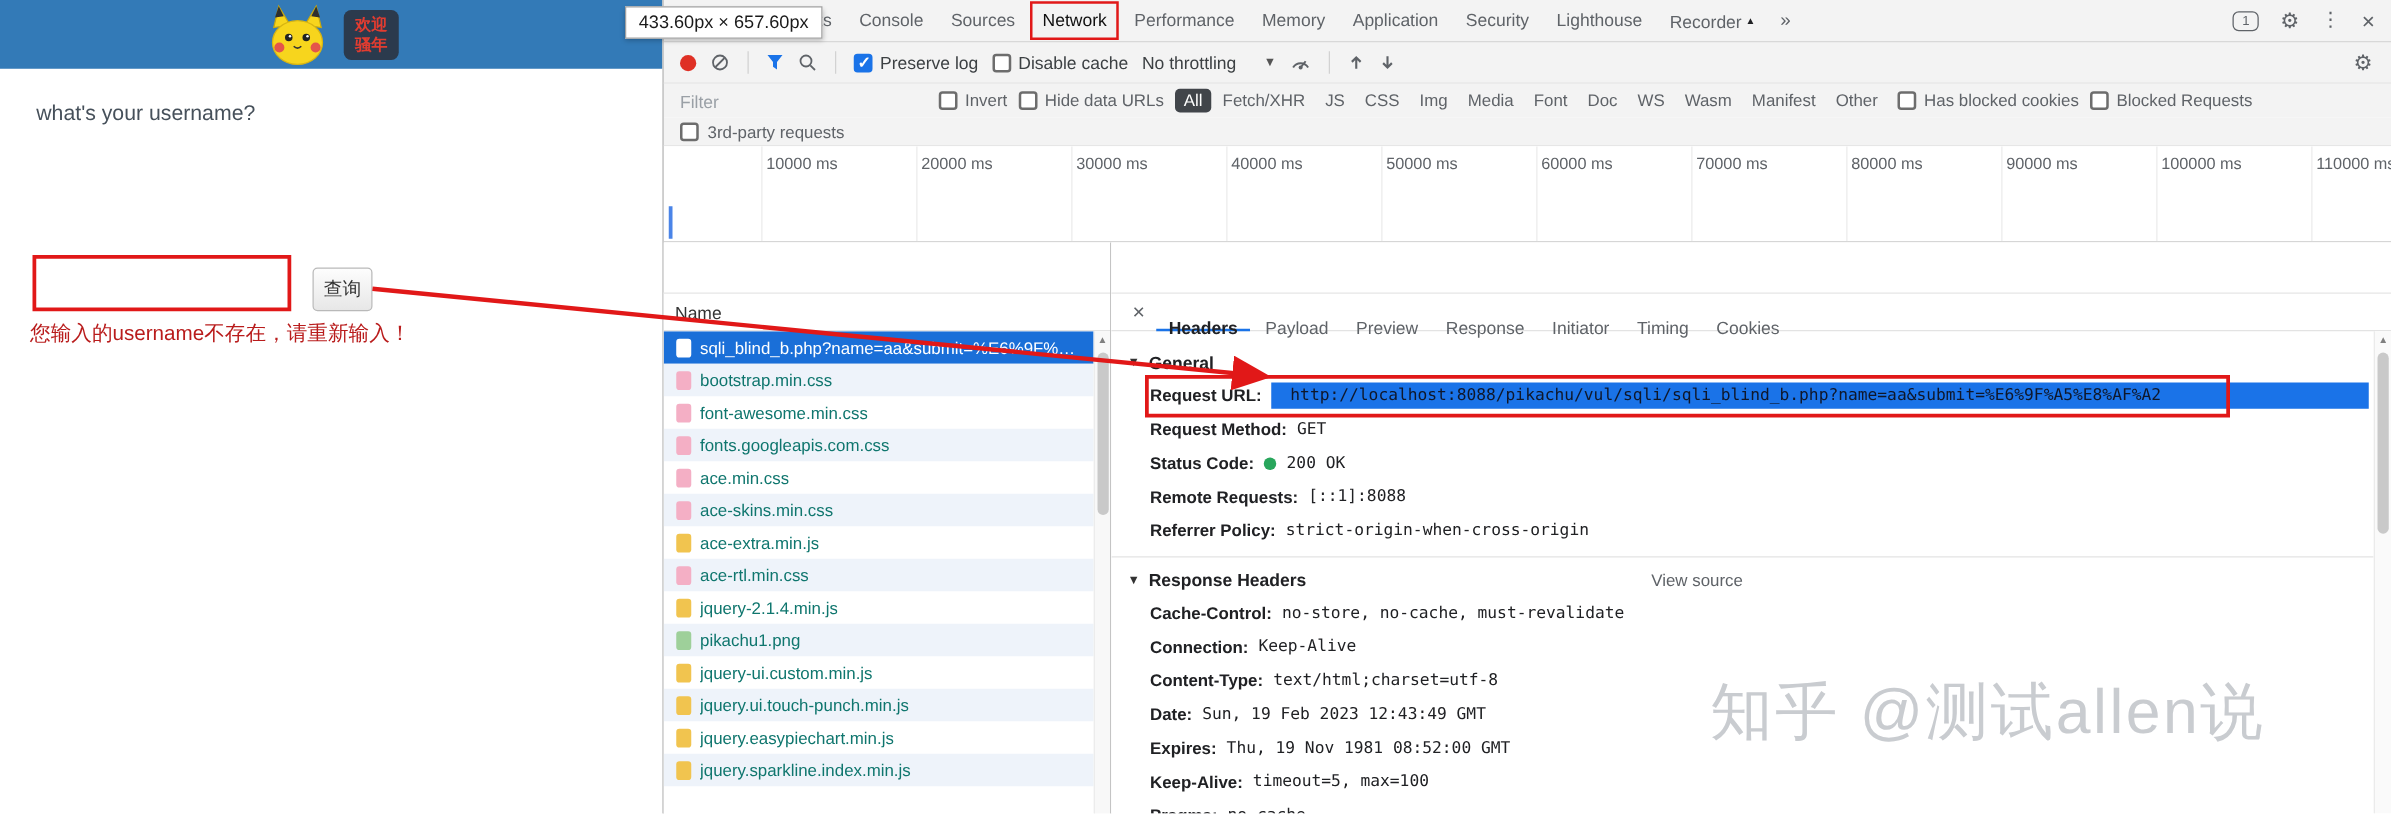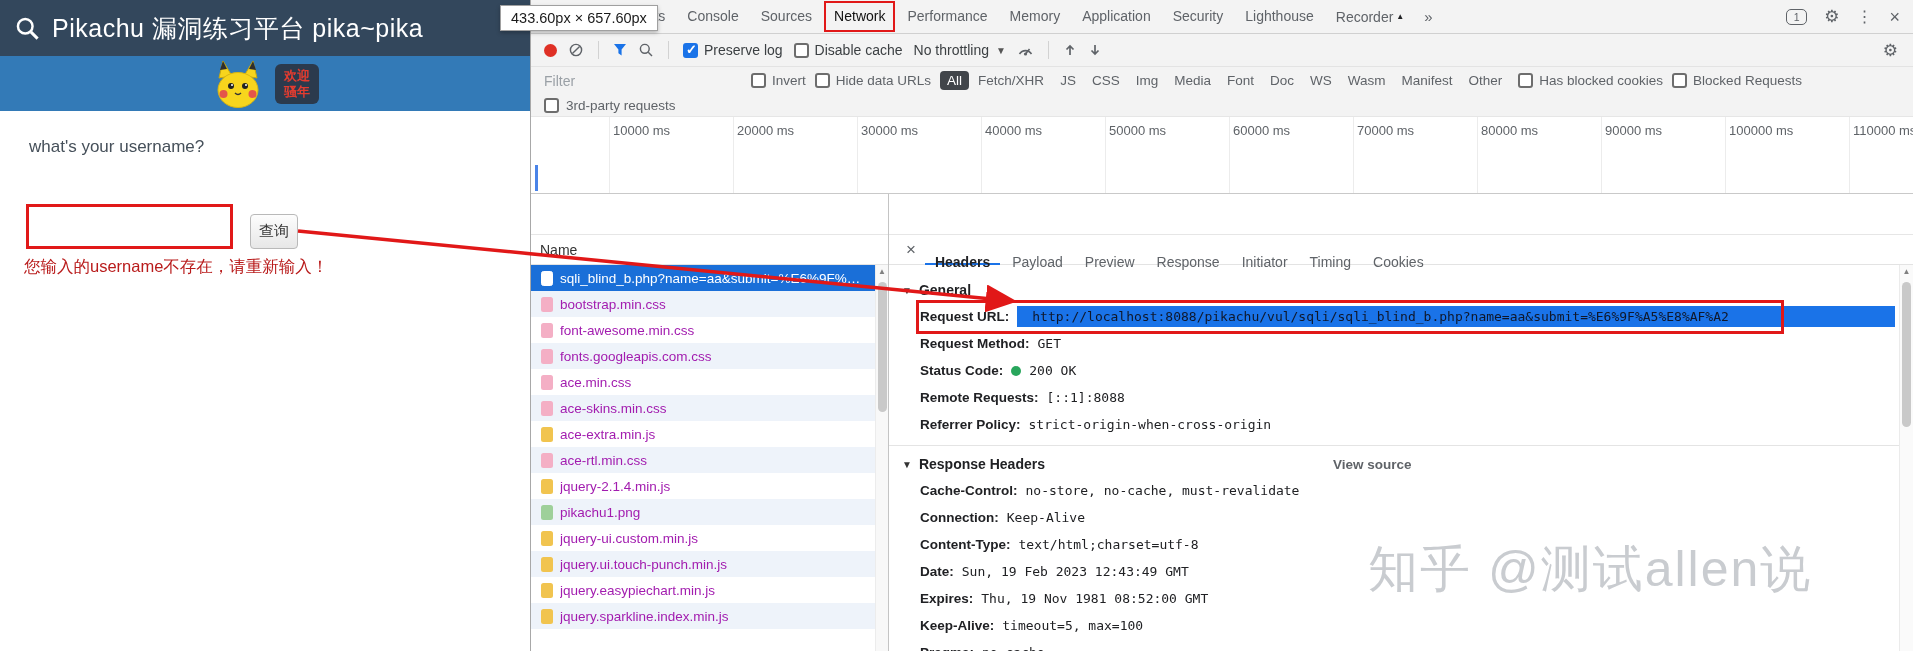--- a/index.html
+++ b/index.html
@@ -35,42 +35,42 @@
 .gear{font-size:17px;line-height:1}
 .dots{font-size:16px;line-height:1}
 .closex{font-size:18px;line-height:1}
 
 .dt-bar{display:flex;align-items:center;height:33px;background:#f3f3f3;border-bottom:1px solid #e3e3e3;gap:11px;padding:0 13px;font-size:14px;color:#3c4043}
 .rec{width:13px;height:13px;border-radius:50%;background:#df3025;flex:none}
 .cbg{display:flex;align-items:center;gap:6px;white-space:nowrap}
 .cb{width:15px;height:15px;border:2px solid #6d6d6d;border-radius:3px;background:#fff;position:relative;flex:none}
 .cb.on{background:#1a73e8;border-color:#1a73e8}
 .cb.on::after{content:"✓";position:absolute;left:1px;top:-3px;color:#fff;font-size:13px;font-weight:bold}
-.sel-fake{display:flex;align-items:center;gap:7px;white-space:nowrap}
+.sel-fake{display:flex;align-items:center;gap:22px;white-space:nowrap}
 .car{font-size:10px;color:#555}
 .bar-gear{margin-left:auto;font-size:17px;color:#5f6368;padding-right:2px}
 
 .dt-filter{display:flex;align-items:center;height:27px;background:#f3f3f3;gap:9px;padding:0 13px;font-size:13.5px;color:#5f6368}
 .flt{width:198px;border:none;background:transparent;font-size:14px;color:#333;outline:none;font-family:inherit}
 .flt::placeholder{color:#9aa0a6}
 .pills{display:flex;align-items:center;gap:2px}
 .pill{padding:2px 7px;border-radius:4px;white-space:nowrap;cursor:pointer}
 .pill.active{background:#41454a;color:#fff}
 .dt-3p{display:flex;align-items:center;height:23px;background:#f3f3f3;gap:7px;padding:0 13px;font-size:13.5px;color:#5f6368;border-bottom:1px solid #e6e6e6}
 
 .dt-tl{position:relative;height:77px;background:#fff;border-bottom:1px solid #c9c9c9;overflow:hidden}
 .gl{position:absolute;top:0;bottom:0;width:1px;background:#ececec}
 .tll{position:absolute;top:6px;font-size:13px;color:#5f6368;white-space:nowrap}
 .tick{position:absolute;left:4px;top:48px;width:3px;height:26px;background:#4a84e8}
 
 .dt-main{position:absolute;left:0;top:194px;right:0;bottom:0;display:flex;background:#fff}
 .req-pane{width:358px;position:relative;border-right:1px solid #c4c4c4;background:#fff;flex:none}
 .req-head{position:absolute;left:0;right:0;top:40px;height:31px;border-top:1px solid #e6e6e6;border-bottom:1px solid #e3e3e3;display:flex;align-items:center;padding-left:9px;font-size:14px;color:#333;background:#fff}
 .req-rows{position:absolute;left:0;right:13px;top:71px;bottom:0;overflow:hidden}
-.rrow{height:26px;display:flex;align-items:center;gap:7px;padding:0 6px 0 10px;font-size:13.5px;color:#a21caf;cursor:pointer}
+.rrow{height:26px;display:flex;align-items:center;gap:7px;padding:0 6px 0 10px;font-size:13.5px;color:#0f766e;cursor:pointer}
 .rrow:nth-child(even){background:#eef3fa}
 .rrow.sel{background:#1a6fd8;color:#fff}
 .rname{white-space:nowrap;overflow:hidden;text-overflow:ellipsis}
 .ficon{width:12px;height:15px;border-radius:2.5px;flex:none}
 .ficon.doc{background:#e8f0fe;border:1px solid #bcd2f7}
 .rrow.sel .ficon.doc{background:#fff;border-color:#fff}
 .ficon.css{background:#f4afc5}
 .ficon.js{background:#f1c44f}
 .ficon.img{background:#9ed09a}
 .lscroll{position:absolute;right:0;top:71px;bottom:0;width:13px;background:#f8f8f8;border-left:1px solid #ececec}
@@ -78,48 +78,41 @@
 .thumb{position:absolute;left:2px;width:9px;background:#c9c9c9;border-radius:5px}
 
 .det-pane{flex:1;position:relative;background:#fff;overflow:hidden}
 .det-tabs{position:absolute;left:0;right:0;top:40px;height:31px;border-top:1px solid #e6e6e6;border-bottom:1px solid #e3e3e3;display:flex;align-items:center;padding-left:10px;font-size:14px;color:#5f6368;gap:2px;background:#fff}
 .dtab{padding:12px 10px;height:30px;line-height:30px;white-space:nowrap;cursor:pointer}
 .dtab.active{color:#202124;border-bottom:2.5px solid #1a73e8;font-weight:bold}
 .detx{font-size:17px;padding:0 7px;color:#5f6368;cursor:pointer}
 .det-body{position:absolute;left:0;right:14px;top:71px;bottom:0;overflow:hidden;padding-top:12px;font-size:13.5px;color:#202124}
 .sec-t{display:flex;align-items:center;gap:7px;height:26px;padding-left:13px;font-weight:bold;font-size:14px;position:relative}
 .tw{font-size:10px;color:#333}
-.viewsrc{position:absolute;left:444px;font-weight:bold;color:#5f6368;font-size:13.5px;cursor:pointer}
+.viewsrc{position:absolute;left:432px;font-weight:normal;color:#5f6368;font-size:13.5px;cursor:pointer}
 .hrow{min-height:27px;display:flex;align-items:center;gap:8px;padding-left:31px}
 .hlabel{font-weight:bold;white-space:nowrap}
 .hval{font-family:"DejaVu Sans Mono",monospace;font-size:13px;white-space:nowrap}
 .hval.hl{background:#1a73e8;color:#0f172a;flex:1;padding:3px 15px;margin-right:4px;overflow:hidden}
 .dot{width:10px;height:10px;border-radius:50%;background:#28a65c;flex:none}
 .hdiv{height:1px;background:#e4e4e4;margin:7px 0 5px}
 .rscroll{position:absolute;right:0;top:71px;bottom:0;width:14px;background:#fafafa;border-left:1px solid #ebebeb}
 
 
 .size-tip{position:absolute;left:500px;top:5px;z-index:70;background:#fff;border:1px solid #a0a0a0;box-shadow:0 2px 4px rgba(0,0,0,.25);padding:4px 10px;font-size:14.5px;color:#1a1a1a;white-space:nowrap}
 .watermark{position:absolute;left:1368px;top:536px;z-index:55;font-size:50px;color:#c9ccd0;letter-spacing:2px;white-space:nowrap}
 .redbox-url{position:absolute;left:916px;top:300px;width:868px;height:34px;border:3px solid #e11818;z-index:60}
 .ann-arrow{position:absolute;left:0;top:0;z-index:61;pointer-events:none}
 </style>
 </head>
 <body>
 
 <div id="canvas">
 
   <div id="page">
-    <div class="page-header">
-      <svg width="27" height="27" viewBox="0 0 24 24">
-          <circle cx="10" cy="10" r="6.5" fill="none" stroke="#fff" stroke-width="2.2"></circle>
-          <line x1="15" y1="15" x2="21" y2="21" stroke="#fff" stroke-width="2.6"></line>
-        </svg>
-      <span class="site-title">Pikachu 漏洞练习平台 pika~pika</span>
-    </div>
     <div class="page-nav">
       <svg width="54" height="50" viewBox="0 0 54 50">
         <polygon points="12,2 21,17 8,19" fill="#f7d51d" stroke="#c9a80d" stroke-width="1"></polygon>
         <polygon points="12,2 16,10 9,11" fill="#2e2e2e"></polygon>
         <polygon points="42,2 46,19 33,17" fill="#f7d51d" stroke="#c9a80d" stroke-width="1"></polygon>
         <polygon points="42,2 45,11 38,10" fill="#2e2e2e"></polygon>
         <ellipse cx="27" cy="31" rx="20" ry="17.5" fill="#f7d51d" stroke="#d8b512" stroke-width="1"></ellipse>
         <circle cx="20" cy="27" r="3" fill="#222"></circle>
           <circle cx="21" cy="26" r="1" fill="#fff"></circle>
         <circle cx="34" cy="27" r="3" fill="#222"></circle>

